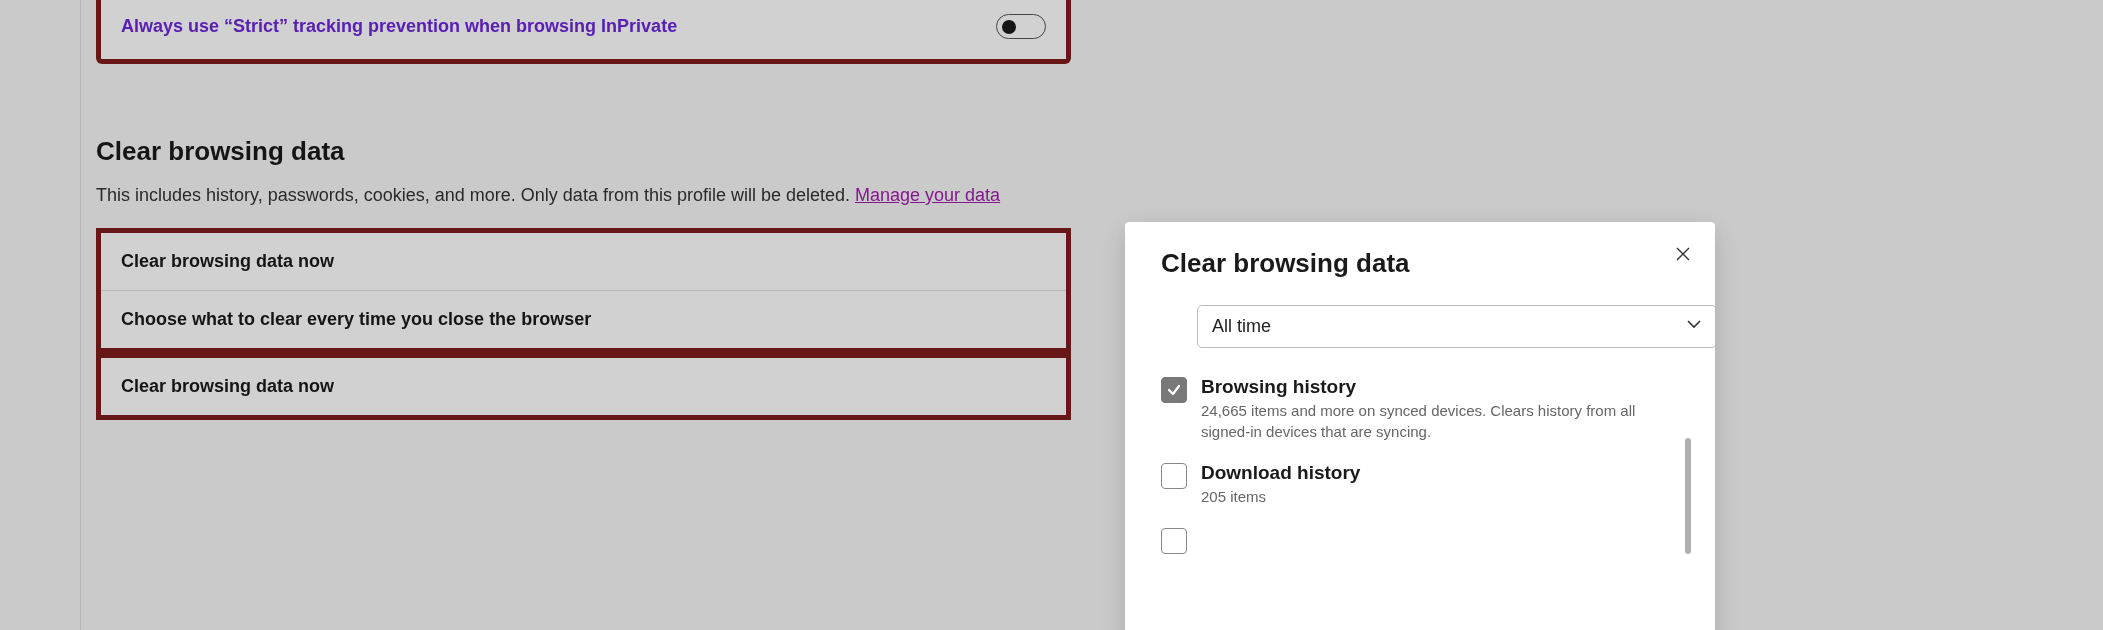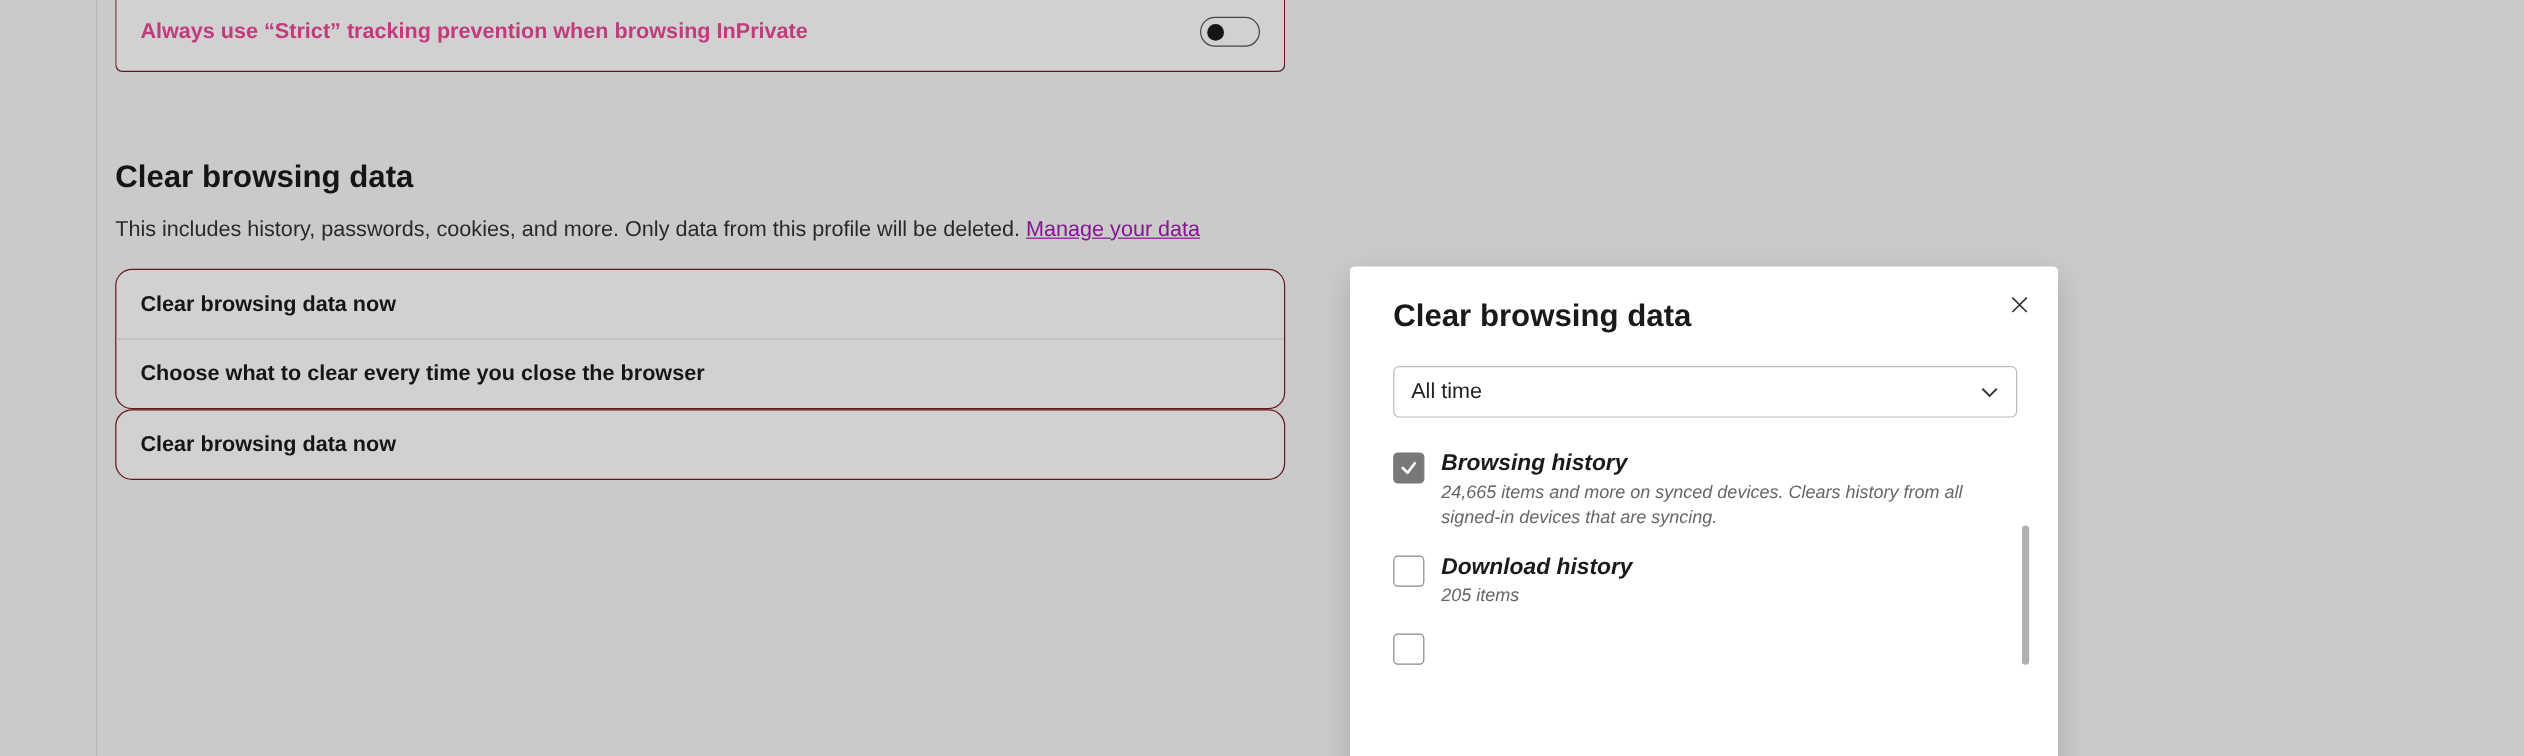--- a/index.html
+++ b/index.html
@@ -27,39 +27,39 @@
       left: 40px;
       width: 1600px;
       padding-top: 0;
     }
     .settings-column {
       width: 975px;
       margin-left: 56px;
     }
     .setting-card {
       background: #fff;
-      border: 1px solid #7f1d1d;
-      border-radius: 14px;
+      border: 5px solid #7f1d1d;
+      border-radius: 0;
     }
     .setting-card.top-partial {
       border-top: none;
       border-radius: 0 0 6px 6px;
       padding-bottom: 6px;
     }
     .setting-row {
       display: flex;
       align-items: center;
       justify-content: space-between;
       padding: 14px 20px;
       font-size: 18px;
       color: #222;
     }
     .setting-row .label {
       font-weight: 600;
-      color: #ec4899;
+      color: #6d28d9;
     }
     .toggle {
       width: 50px;
       height: 25px;
       border: 1.5px solid #555;
       border-radius: 14px;
       background: transparent;
       position: relative;
       cursor: pointer;
     }
@@ -142,34 +142,33 @@
       color: #1a1a1a;
       margin-bottom: 26px;
     }
     .dialog-label {
       font-size: 17px;
       color: #333;
       margin-bottom: 10px;
     }
     .dialog-select {
       display: flex;
-      align-items: center;
       justify-content: space-between;
       border: 1px solid #bbb;
       border-radius: 5px;
       padding: 10px 14px;
       font-size: 18px;
       color: #222;
       cursor: pointer;
       margin-bottom: 28px;
       width: 520px;
+      margin-left: 36px;
     }
     .dialog-list {
       width: 520px;
-      font-style: italic;
     }
     .check-item {
       display: flex;
       align-items: flex-start;
       gap: 14px;
       margin-bottom: 20px;
     }
     .check-item .box {
       width: 26px;
       height: 26px;

